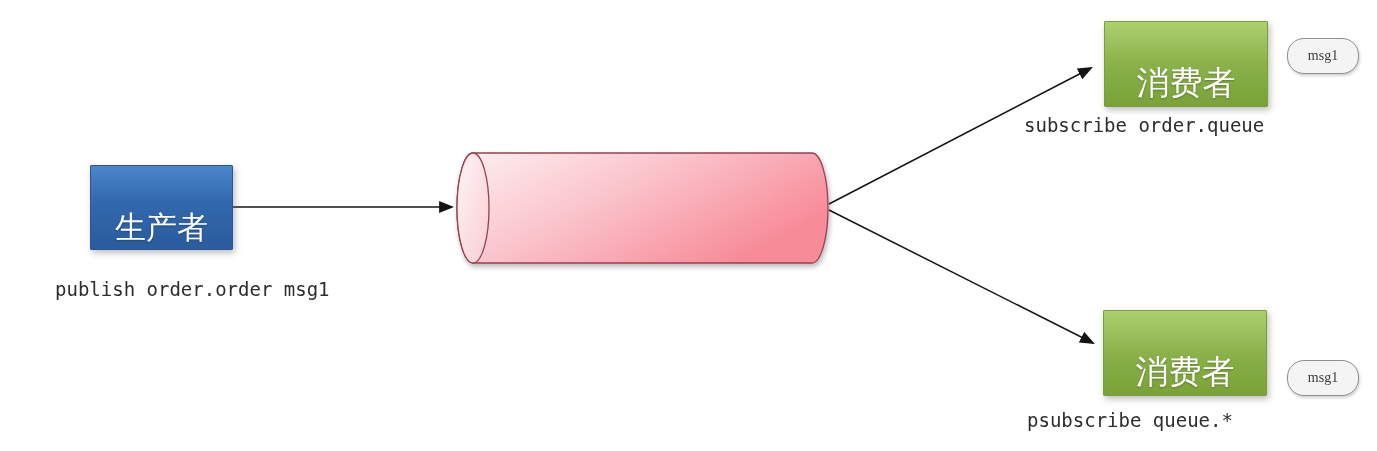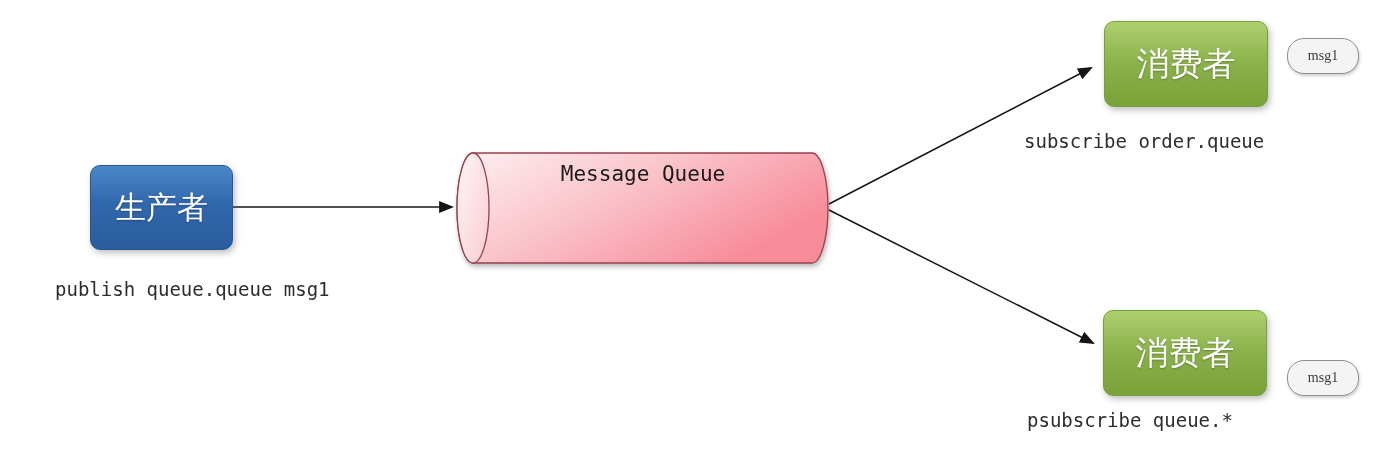--- a/index.html
+++ b/index.html
@@ -17,24 +17,24 @@
 
   .arrow { stroke: var(--arrow, #141414); stroke-width: 1.5; fill: none; }
   #arrowhead path { fill: var(--arrow, #141414); }
 
   .cyl-body { fill: url(#cylGrad); stroke: var(--queue_border, #97404f); stroke-width: 1.3; }
   .cyl-cap  { fill: url(#capGrad); stroke: var(--queue_border, #97404f); stroke-width: 1.3; }
 
   .node {
     position: absolute;
     display: flex;
-    align-items: center;
+    align-items: flex-end;
     justify-content: center;
     color: #ffffff;
-    border-radius: 10px;
+    border-radius: 1px;
     font-family: "DejaVu Sans", sans-serif;
     text-shadow: 0 1px 2px rgba(0,0,0,0.28);
   }
   .producer {
     left: 42px; top: 165px; width: 141px; height: 83px;
     font-size: 31px;
     background: linear-gradient(180deg, #4b87c9 0%, #3168ac 45%, #2a5c9e 100%);
     border: 1px solid var(--producer_border, #27589a);
     box-shadow: 2px 3px 6px rgba(110,110,110,0.45);
     margin-left: 48px;
@@ -65,21 +65,21 @@
   .b2 { left: 1287px; top: 360px; }
 
   .code-label {
     position: absolute;
     font-family: "DejaVu Sans Mono", "Liberation Mono", monospace;
     font-size: 19px;
     color: var(--label_text, #2d2d2d);
     white-space: pre;
   }
   .publish { left: 55px;  top: 278px; }
-  .sub1    { left: 1024px; top: 130px; text-align: right; }
+  .sub1    { left: 1024px; top: 114px; text-align: right; }
   .sub2    { left: 1027px; top: 409px; }
 
   .queue-label {
     position: absolute;
     left: 458px; top: 162px; width: 370px;
     text-align: center;
     font-family: "DejaVu Sans Mono", "Liberation Mono", monospace;
     font-size: 21px;
     color: #1a1a1a;
   }
@@ -114,23 +114,22 @@
     </g>
 
     <line class="arrow" x1="185" y1="207" x2="452" y2="207" marker-end="url(#arrowhead)"></line>
     <line class="arrow" x1="829" y1="204" x2="1091" y2="68" marker-end="url(#arrowhead)"></line>
     <line class="arrow" x1="829" y1="210" x2="1093" y2="343" marker-end="url(#arrowhead)"></line>
   </svg>
 
   <div class="node producer">
     <span>生产者</span>
   </div>
-  <div class="code-label publish">publish queue.queue msg1</div>
+  <div class="code-label publish">publish order.order msg1</div>
 
-  <div class="queue-label">Message Queue</div>
 
   <div class="node consumer c1">
     <span>消费者</span>
   </div>
   <div class="badge b1">msg1</div>
   <div class="code-label sub1">subscribe order.queue</div>
 
   <div class="node consumer c2">
     <span>消费者</span>
   </div>

